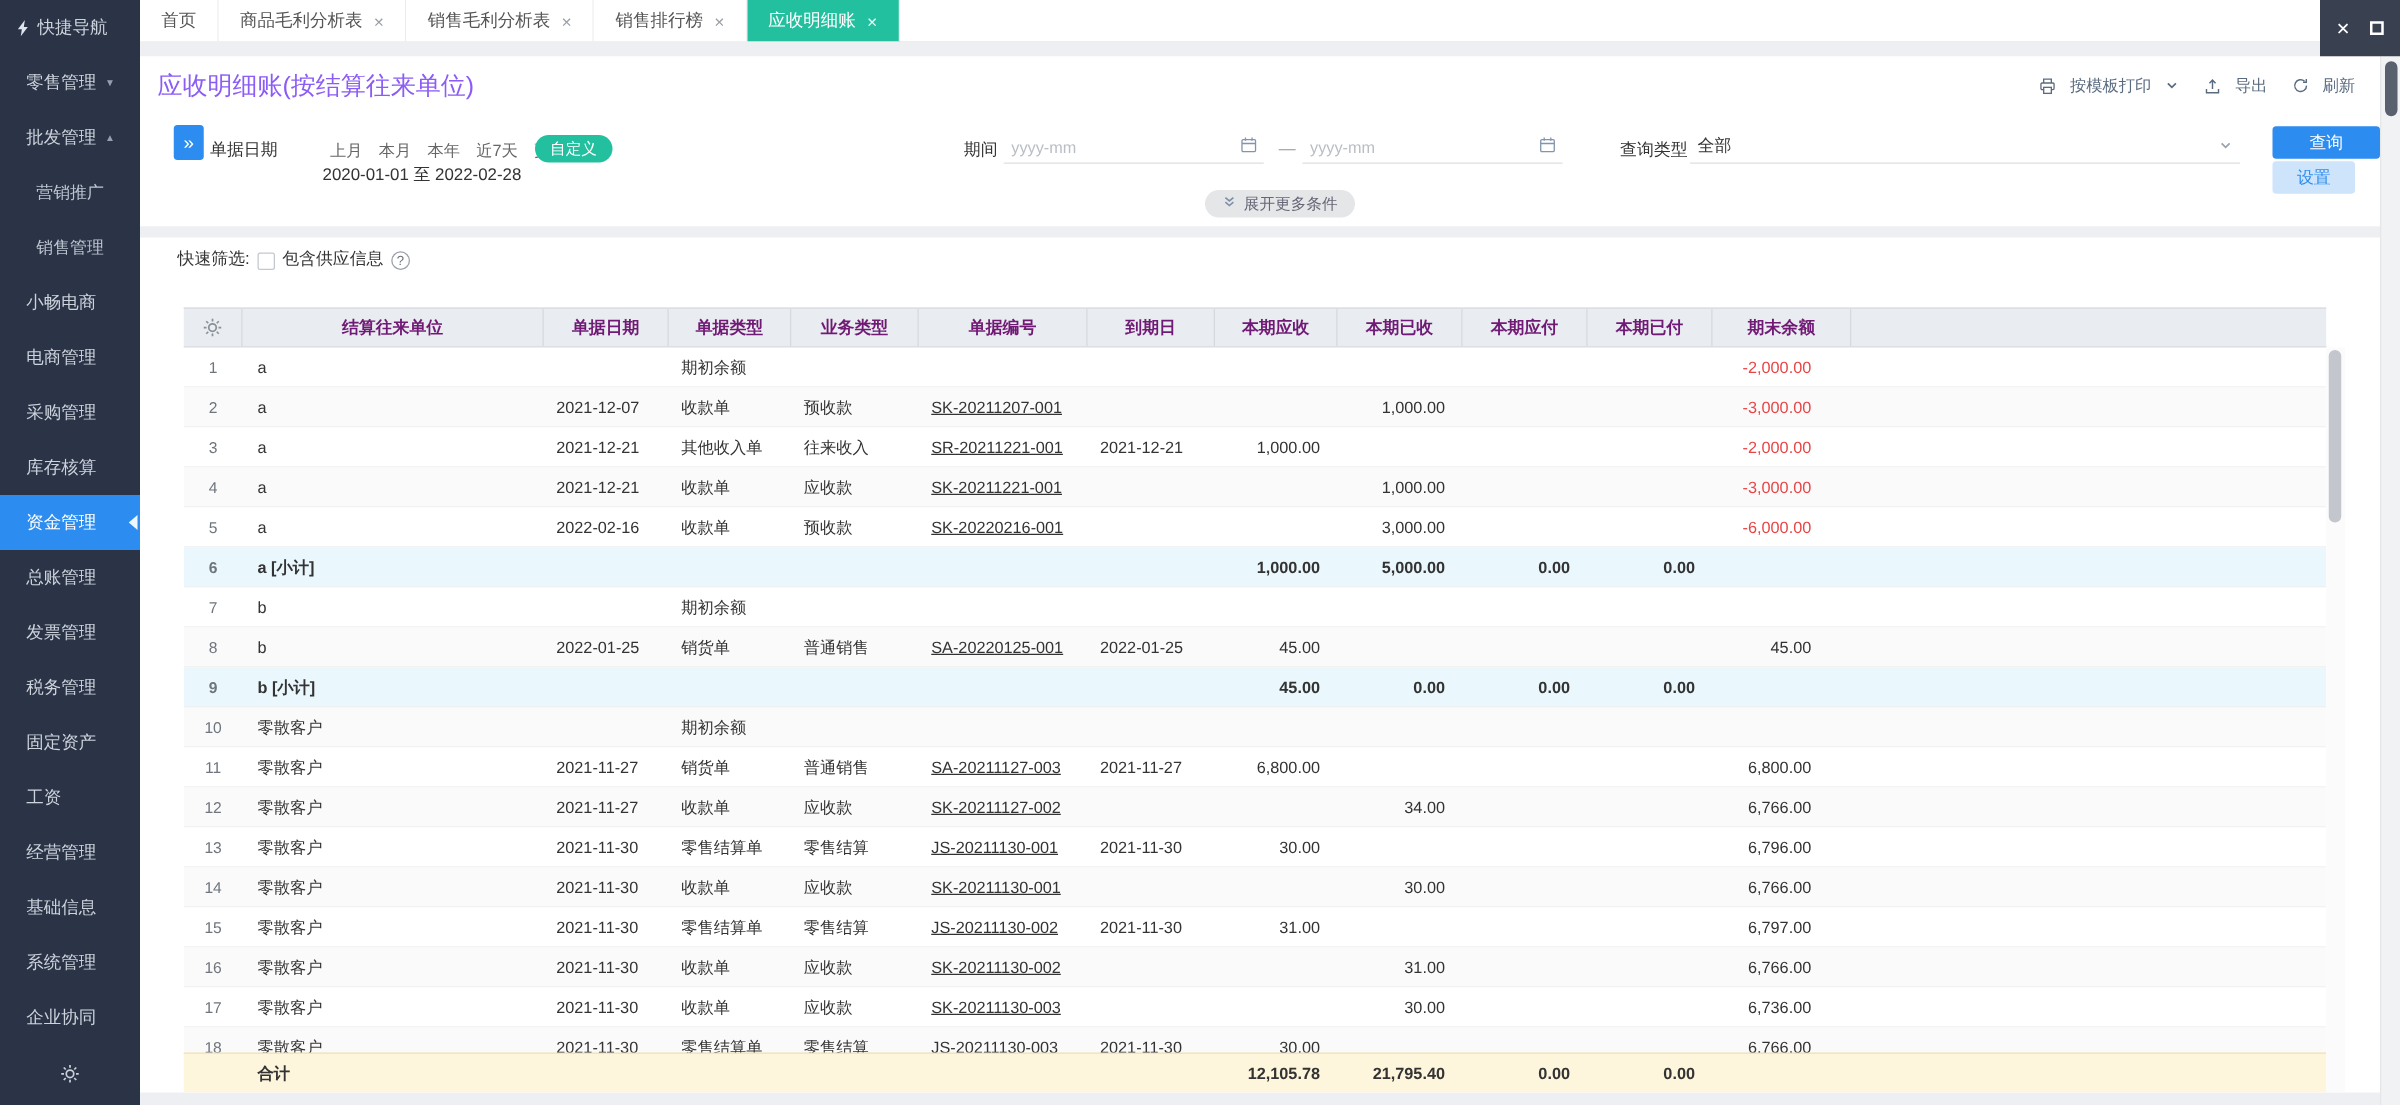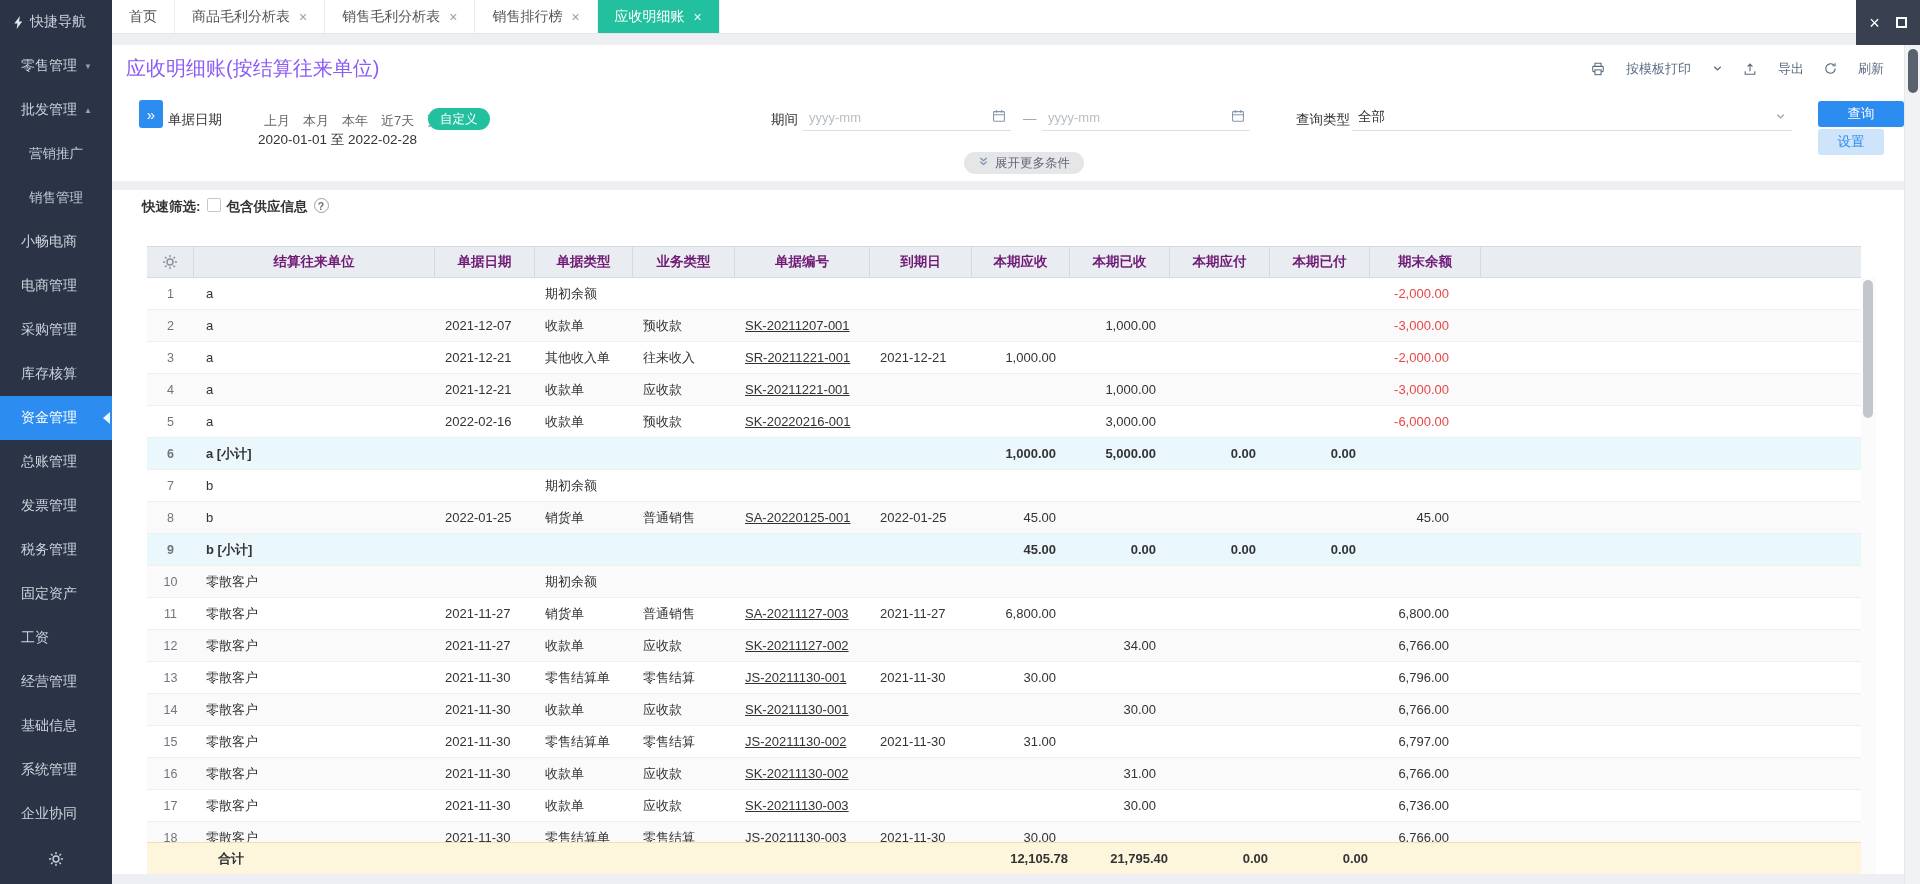--- a/index.html
+++ b/index.html
@@ -27,21 +27,21 @@
   .tab.active .tab-x{color:#e8fff8;}
   .win-corner{position:absolute;right:0;top:0;width:64px;height:45px;background:var(--tab-corner-bg,#394050);display:flex;align-items:center;justify-content:center;gap:16px;z-index:60;}
   .win-x{color:#fff;font-size:18px;line-height:1;cursor:pointer;}
   .win-max{width:11px;height:11px;border:2px solid #fff;cursor:pointer;}
 
   
   .topbox{position:absolute;left:112px;top:45px;right:0;height:136px;background:#fff;z-index:5;}
   .title-row{position:relative;height:47px;display:flex;align-items:center;padding-left:14px;}
   .page-title{font-size:20px;color:#8b5cf6;}
   .toolbar{position:absolute;right:36px;top:0;height:47px;display:flex;align-items:center;gap:20px;color:#5a6b80;font-size:13px;}
-  .tool{display:flex;align-items:center;gap:21px;cursor:pointer;}
+  .tool{display:flex;align-items:center;gap:11px;cursor:pointer;}
   .tool svg{display:block;}
 
   .filter-panel{position:relative;height:89px;}
   .abs{position:absolute;}
   .collapse-btn{left:27px;top:8px;width:24px;height:28px;background:var(--accent-blue,#2d8cf0);color:#fff;border-radius:3px;display:flex;align-items:center;justify-content:center;font-size:15px;cursor:pointer;}
   .lbl{color:#333;font-size:13.5px;white-space:nowrap;}
   .quick-ranges{left:152px;top:20px;display:flex;gap:13px;color:#666;font-size:13px;white-space:nowrap;}
   .quick-ranges span{cursor:pointer;}
   .badge-custom{left:316px;top:16px;height:22px;padding:0 12px;background:var(--accent-teal,#23c0a0);color:#fff;border-radius:11px;display:flex;align-items:center;font-size:12.5px;cursor:pointer;}
   .date-range{left:146px;top:39px;color:#333;font-size:13.5px;}
@@ -51,42 +51,42 @@
   .select{left:1240px;top:12px;width:440px;height:27px;border-bottom:1px solid #dcdfe3;display:flex;align-items:center;justify-content:space-between;padding:0 6px;font-size:13.5px;color:#333;cursor:pointer;}
   .select svg{color:#98a2ae;}
   .btn{border-radius:3px;display:flex;align-items:center;justify-content:center;font-size:13.5px;cursor:pointer;}
   .btn-query{left:1706px;top:9px;width:86px;height:26px;background:var(--accent-blue,#2d8cf0);color:#fff;}
   .btn-settings{left:1706px;top:37px;width:66px;height:26px;background:#cde4fb;color:var(--accent-blue,#2d8cf0);}
   .expand-pill{left:852px;top:60px;height:22px;padding:0 14px;background:#e5e6e8;border-radius:11px;display:flex;align-items:center;gap:6px;color:#667;font-size:12.5px;cursor:pointer;}
   .expand-pill svg{color:#7d8ea8;}
 
   
   .content{position:absolute;left:112px;top:190px;right:0;bottom:10px;background:#fff;overflow:hidden;}
-  .quick-filter{display:flex;align-items:flex-start;margin:8px 0 0 30px;font-size:13.5px;color:#333;gap:6px;font-weight:bold;}
+  .quick-filter{display:flex;align-items:flex-end;margin:8px 0 0 30px;font-size:13.5px;color:#333;gap:6px;}
   .checkbox{width:14px;height:14px;border:1px solid #c3c8cf;border-radius:2px;background:#fff;cursor:pointer;}
   .help{width:15px;height:15px;border:1px solid #9aa0a8;border-radius:50%;color:#6a7077;font-size:10.5px;display:flex;align-items:center;justify-content:center;cursor:pointer;}
 
   .table-wrap{position:absolute;left:35px;top:56px;width:1714px;bottom:0;}
   .thead{display:grid;grid-template-columns:var(--cols);height:32px;background:var(--table-header-bg,#e9edf1);border-top:1px solid #d6dade;border-bottom:1px solid #d6dade;}
   .th{display:flex;align-items:center;justify-content:center;font-weight:bold;font-size:13.5px;color:#701a75;border-right:1px solid #d6dade;height:100%;}
   .th.c0{color:#8a9097;}
   .th.c12{border-right:none;}
   .tbody{height:564px;overflow:hidden;}
   .trow{display:grid;grid-template-columns:var(--cols);height:32px;border-bottom:1px solid #efefef;background:#fff;}
   .trow.alt{background:#fafafb;}
   .trow.sub{background:var(--subtotal-row-bg,#eaf7fd);font-weight:bold;}
   .td{display:flex;align-items:center;overflow:hidden;white-space:nowrap;font-size:13px;color:#333;}
   .td.c0{justify-content:center;color:#6f757d;font-size:12.5px;}
   .td.c1{padding-left:12px;}
   .td.c2,.td.c3,.td.c4,.td.c5,.td.c6{padding-left:10px;}
   .td.c7,.td.c8,.td.c9,.td.c10{justify-content:flex-end;padding-right:14px;}
   .td.c11{justify-content:flex-end;padding-right:32px;}
   .td .link{text-decoration:underline;cursor:pointer;color:#333;}
   .td.neg{color:var(--negative-red,#e84545);}
-  .tfoot{display:grid;grid-template-columns:var(--cols);height:32px;background:var(--total-row-bg,#fdf5dc);font-weight:bold;border-top:1px solid #ecdfba;padding-left:12px;}
+  .tfoot{display:grid;grid-template-columns:var(--cols);height:32px;background:var(--total-row-bg,#fdf5dc);font-weight:bold;border-top:1px solid #ecdfba;}
   .tbl-vscroll{position:absolute;left:1714px;top:32px;width:15px;height:596px;background:#fbfbfc;}
   .tbl-vscroll .thumb{position:absolute;left:2px;top:2px;width:10px;height:138px;background:#c3c7cd;border-radius:5px;cursor:pointer;}
 
   .page-scrollbar{position:absolute;right:0;top:45px;width:16px;bottom:0;background:#f1f2f4;border-left:1px solid #e5e6e8;z-index:50;}
   .page-scrollbar .thumb{position:absolute;left:3px;top:4px;width:10px;height:44px;background:#59616e;border-radius:5px;cursor:pointer;}
 </style>
 </head>
 <body>
 
 <div class="sidebar">

